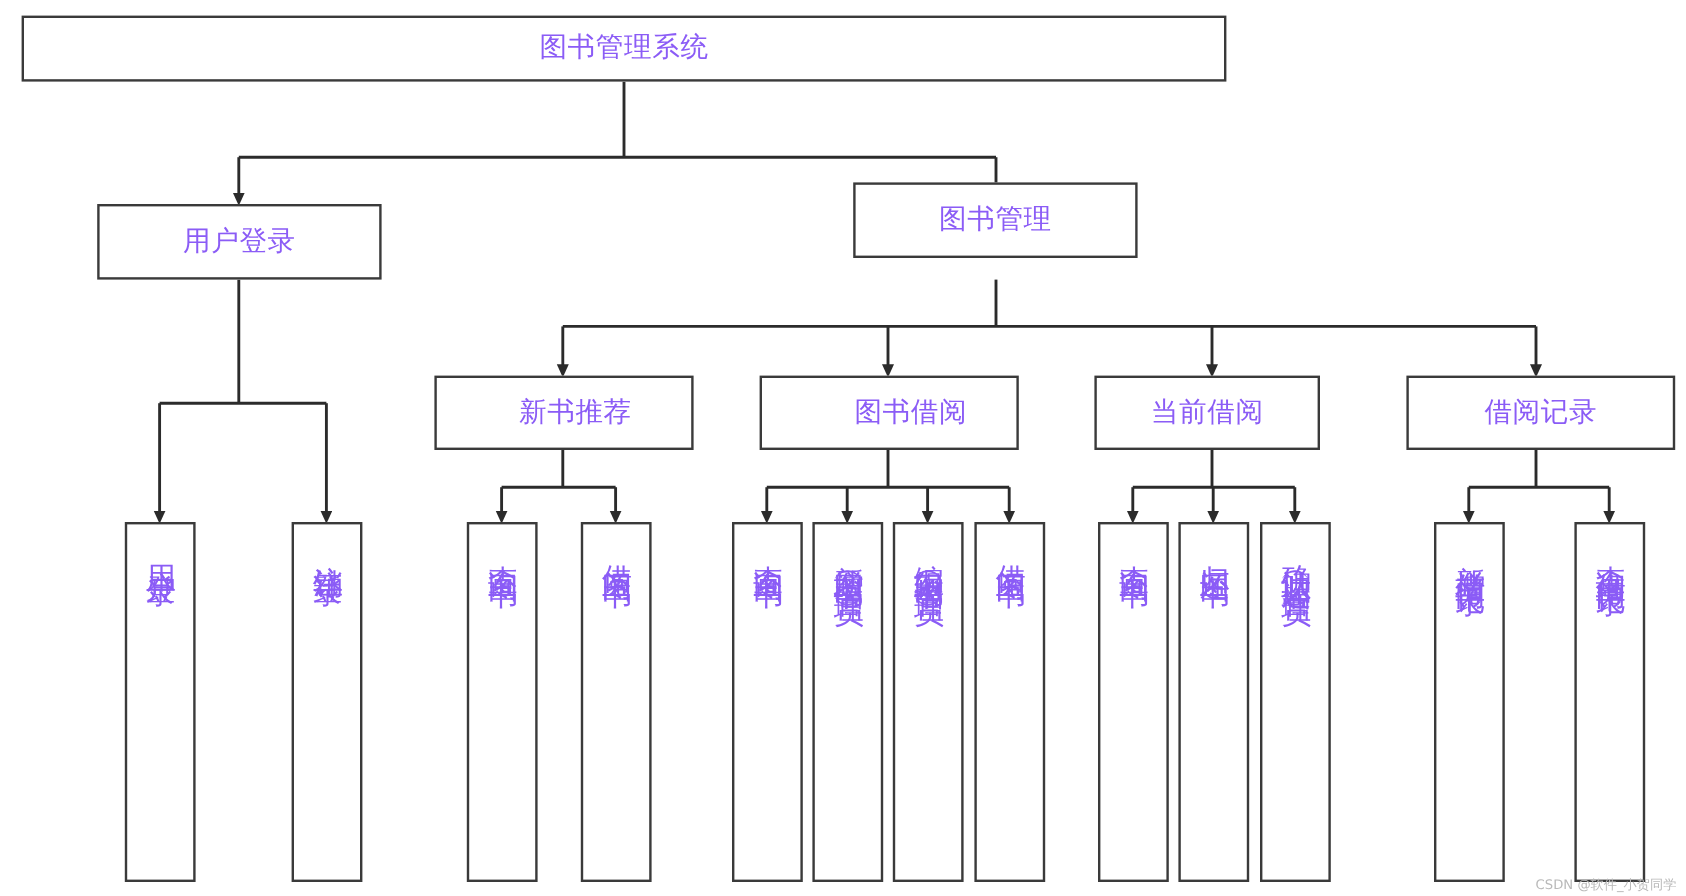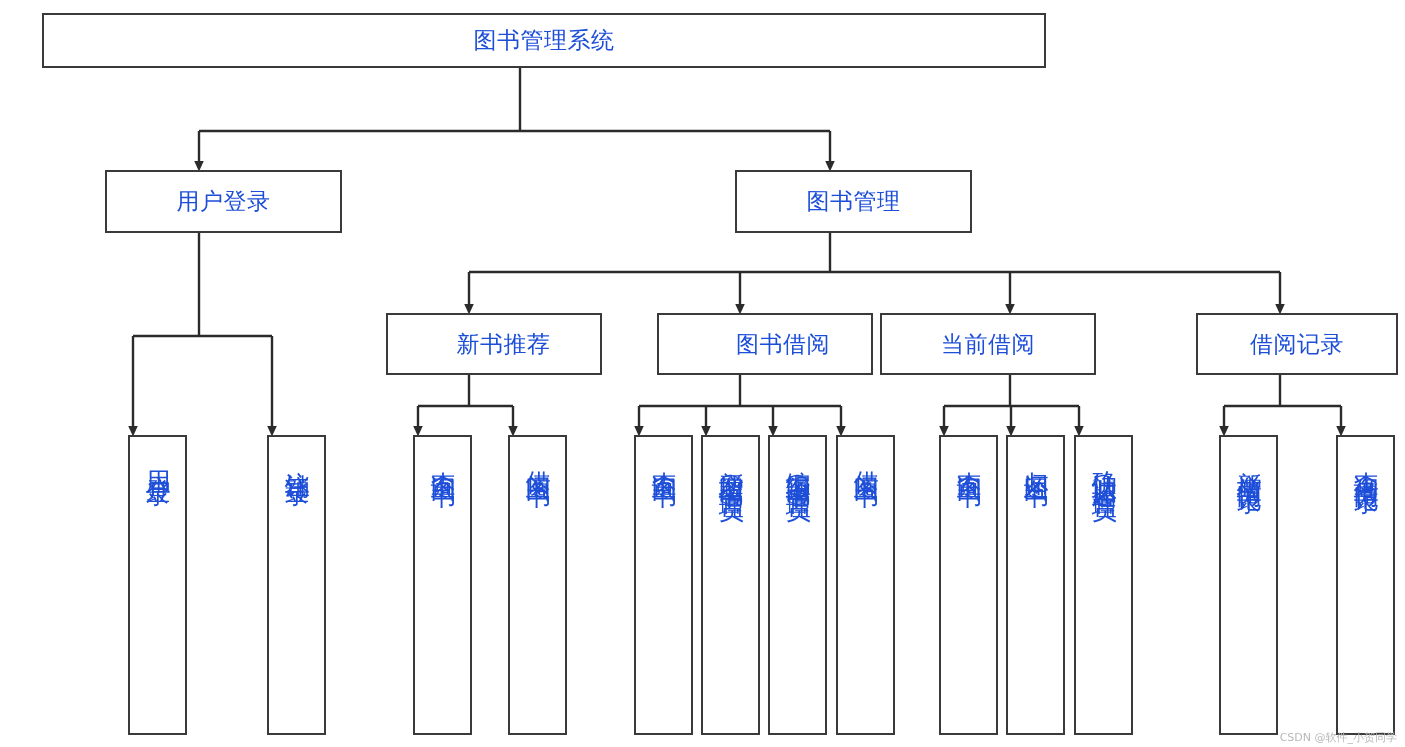--- a/index.html
+++ b/index.html
@@ -27,23 +27,22 @@
     pointer-events: none;
   }
   .node {
     position: absolute;
     box-sizing: border-box;
     border: 2px solid #3a3a3a;
     background: #ffffff;
     display: flex;
     align-items: center;
     justify-content: center;
-    color: #1d4ed8;
+    color: #8b5cf6;
     z-index: 2;
-    margin-left: 24px;
   }
   .node .lbl {
     display: block;
     text-align: center;
     line-height: 1.08;
     letter-spacing: 0.5px;
   }
   .node.horiz .lbl {
     font-size: 23px;
     white-space: nowrap;
@@ -128,34 +127,34 @@
     </g>
   </svg>
 
   <div class="node horiz" style="left:18px; top:13px; width:1004px; height:55px;">
     <span class="lbl">图书管理系统</span>
   </div>
 
   <div class="node horiz" style="left:81px; top:170px; width:237px; height:63px;">
     <span class="lbl">用户登录</span>
   </div>
-  <div class="node horiz" style="left:711px; top:170px; width:237px; height:63px;">
+  <div class="node horiz" style="left:711px; top:152px; width:237px; height:63px;font-family:Liberation Serif, serif;">
     <span class="lbl">图书管理</span>
   </div>
 
   <div class="node horiz" style="left:362px; top:313px; width:216px; height:62px;padding-left:19px;">
     <span class="lbl">新书推荐</span>
   </div>
   <div class="node horiz" style="left:633px; top:313px; width:216px; height:62px;padding-left:36px;">
     <span class="lbl">图书借阅</span>
   </div>
-  <div class="node horiz" style="left:856px; top:313px; width:216px; height:62px;">
+  <div class="node horiz" style="left:912px; top:313px; width:188px; height:62px;">
     <span class="lbl">当前借阅</span>
   </div>
-  <div class="node horiz" style="left:1172px; top:313px; width:202px; height:62px;">
+  <div class="node horiz" style="left:1172px; top:313px; width:224px; height:62px;">
     <span class="lbl">借阅记录</span>
   </div>
 
   <div class="node vert" style="left:104px; top:435px; width:59px; height:300px;">
     <span class="lbl">用户登录</span>
   </div>
   <div class="node vert" style="left:243px; top:435px; width:59px; height:300px;">
     <span class="lbl">注销登录</span>
   </div>
 

